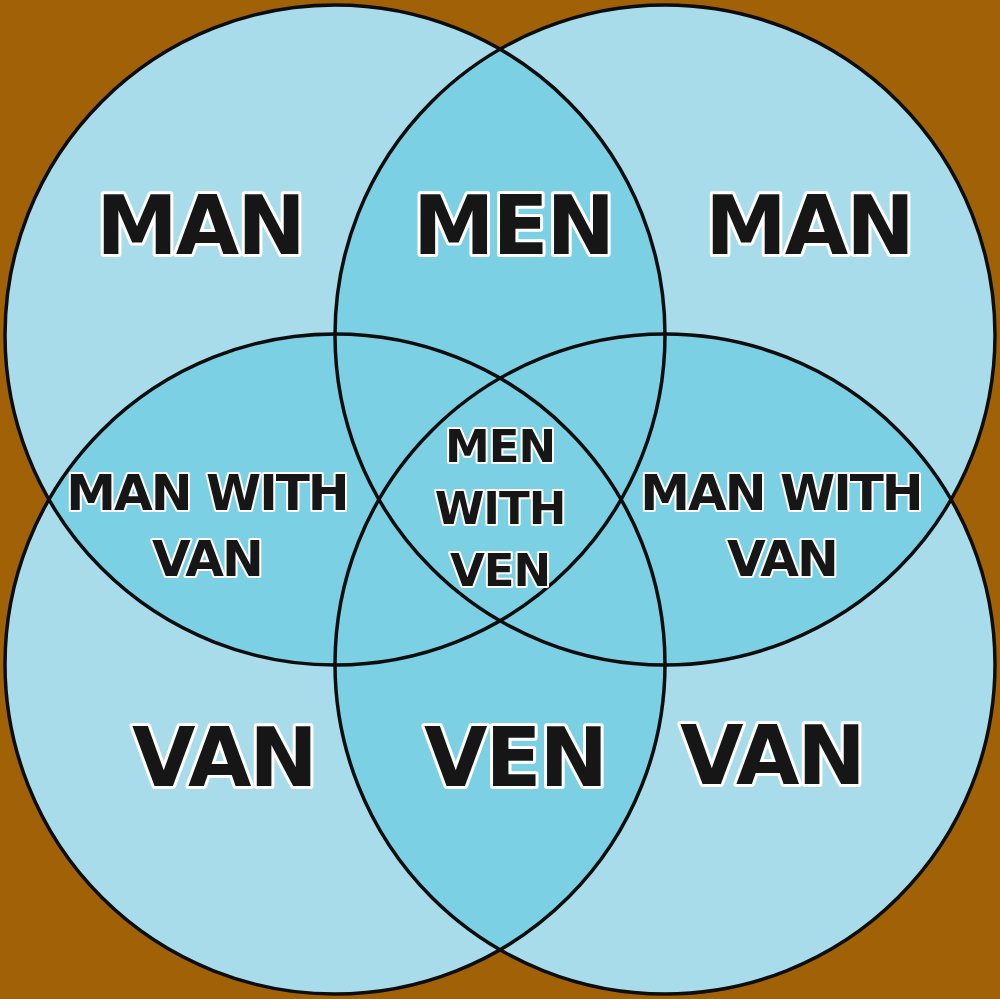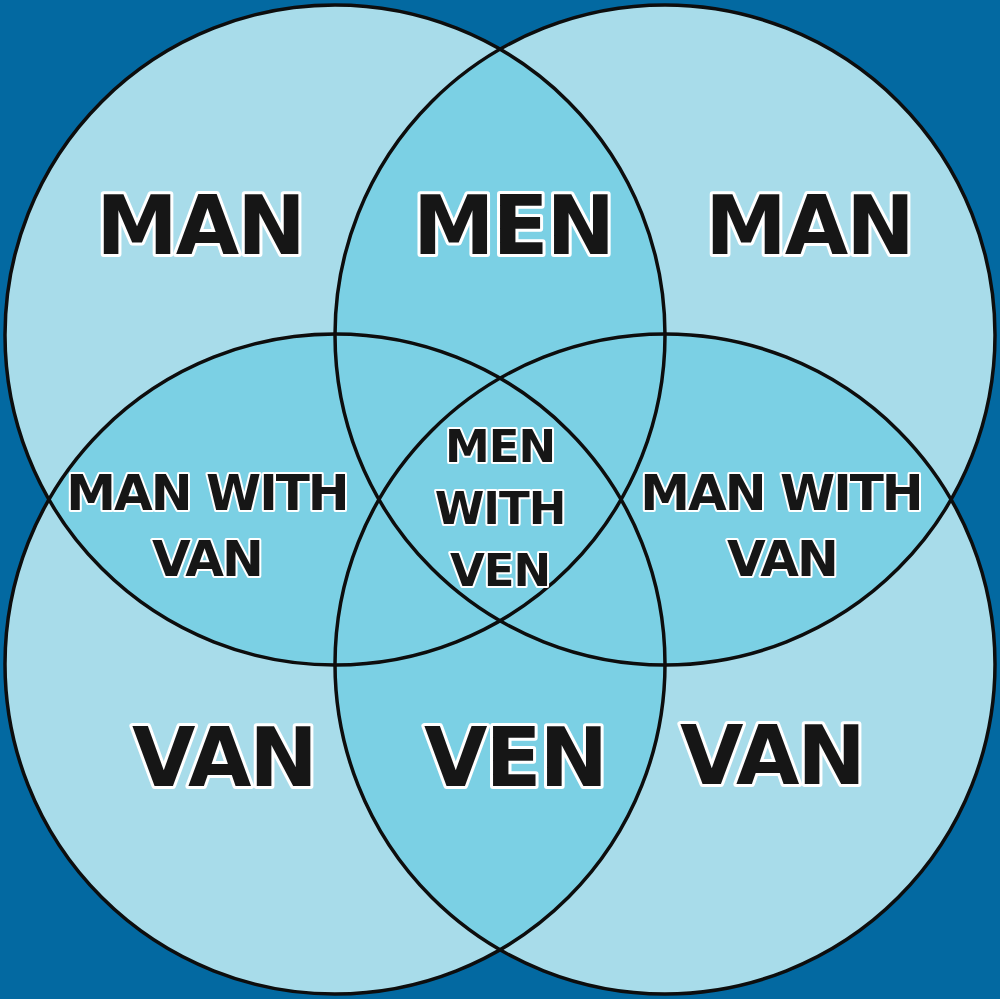--- a/index.html
+++ b/index.html
@@ -5,21 +5,21 @@
   html, body {
     margin: 0;
     padding: 0;
     background: #ffffff;
     font-family: "DejaVu Sans", "Liberation Sans", sans-serif;
   }
   .stage {
     position: relative;
     width: 1000px;
     height: 999px;
-    background: #0369a1;
+    background: #a16207;
     overflow: hidden;
   }
   .stage svg { display: block; width: 1000px; height: 999px; }
 
   .outline-circle { fill: none; stroke-width: 3.5; }
 
   .lbl {
     font-family: "DejaVu Sans", "Liberation Sans", sans-serif;
     font-weight: bold;
     text-anchor: middle;

